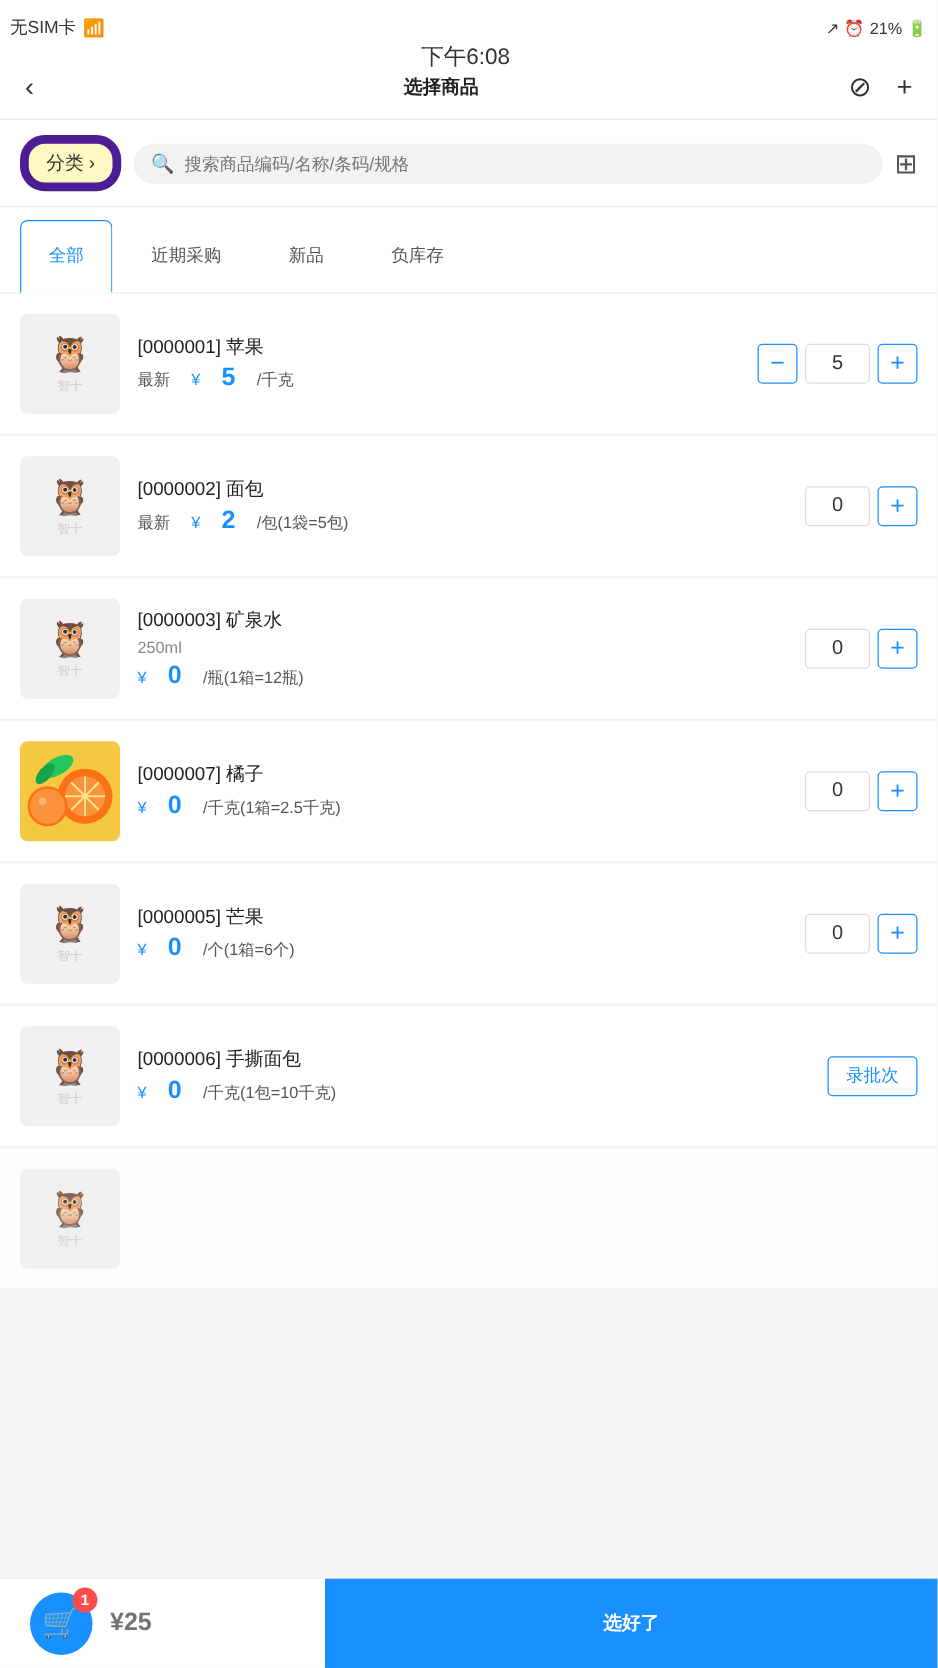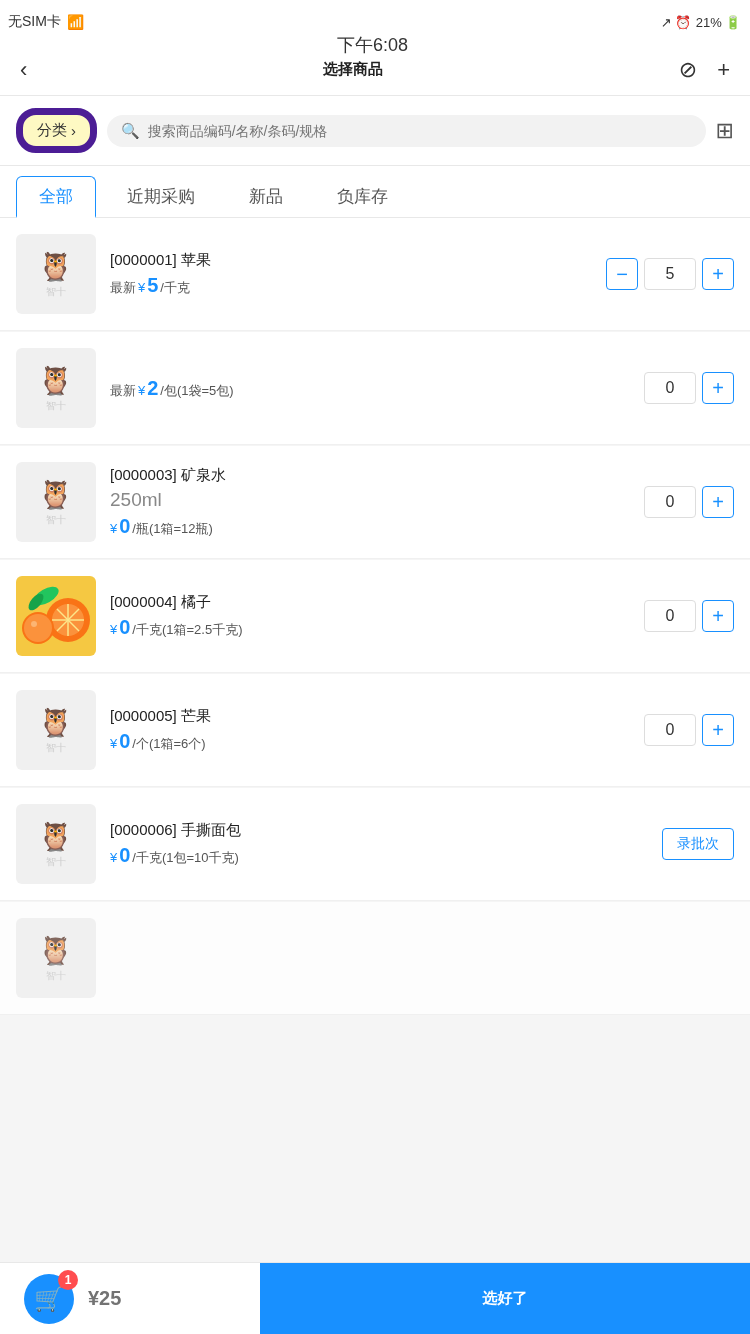--- a/index.html
+++ b/index.html
@@ -106,22 +106,22 @@
 
     
     .tabs-row {
       background: #fff;
       display: flex;
       padding: 10px 16px 0;
       gap: 8px;
       border-bottom: 1px solid #e8e8e8;
     }
     .tab-item {
-      padding: 8px 22px;
-      font-size: 17px;
+      padding: 19px 22px;
+      font-size: 14px;
       color: #555;
       border-radius: 6px 6px 0 0;
       cursor: pointer;
       border: 1px solid transparent;
     }
     .tab-item.active {
       color: #1890ff;
       border: 1.5px solid #1890ff;
       border-bottom: 2px solid #fff;
       background: #fff;
@@ -174,30 +174,30 @@
       flex: 1;
       min-width: 0;
     }
     .product-name {
       font-size: 15px;
       color: #222;
       font-weight: 500;
       margin-bottom: 4px;
     }
     .product-spec {
-      font-size: 19px;
+      font-size: 13px;
       color: #888;
       margin-bottom: 4px;
     }
     .product-price-line {
       font-size: 13px;
       color: #555;
       display: flex;
       align-items: baseline;
-      gap: 2px;
+      gap: 17px;
     }
     .price-label { color: #555; }
     .price-currency { color: #1890ff; font-size: 13px; }
     .price-value { color: #1890ff; font-size: 20px; font-weight: 700; }
     .price-unit { color: #555; font-size: 13px; }
     .qty-control {
       display: flex;
       align-items: center;
       gap: 6px;
       flex-shrink: 0;
@@ -373,20 +373,21 @@
   </div>
 
   <div class="product-item">
     <div class="product-thumb">
       <div class="thumb-placeholder">
         <span class="owl-icon">🦉</span>
         <span class="thumb-brand">智十</span>
       </div>
     </div>
     <div class="product-info">
+      <div class="product-name">[0000002] 面包</div>
       <div class="product-price-line">
         <span class="price-label">最新</span>
         <span class="price-currency">¥</span>
         <span class="price-value">2</span>
         <span class="price-unit">/包(1袋=5包)</span>
       </div>
     </div>
     <div class="qty-control">
       <input class="qty-input" type="text" value="0" style="">
       <button class="qty-btn">+</button>
@@ -428,21 +429,21 @@
 
         <ellipse cx="30" cy="20" rx="14" ry="7" fill="#22c55e" transform="rotate(-30 30 20)"></ellipse>
         <ellipse cx="20" cy="26" rx="10" ry="5" fill="#16a34a" transform="rotate(-50 20 26)"></ellipse>
 
         <circle cx="22" cy="52" r="16" fill="#f97316"></circle>
         <circle cx="22" cy="52" r="14" fill="#fb923c"></circle>
         <circle cx="18" cy="48" r="3" fill="#fed7aa" opacity="0.5"></circle>
       </svg>
     </div>
     <div class="product-info">
-      <div class="product-name">[0000004] 橘子</div>
+      <div class="product-name">[0000007] 橘子</div>
       <div class="product-price-line">
         <span class="price-currency">¥</span>
         <span class="price-value">0</span>
         <span class="price-unit">/千克(1箱=2.5千克)</span>
       </div>
     </div>
     <div class="qty-control">
       <input class="qty-input" type="text" value="0" style="">
       <button class="qty-btn">+</button>
     </div>

